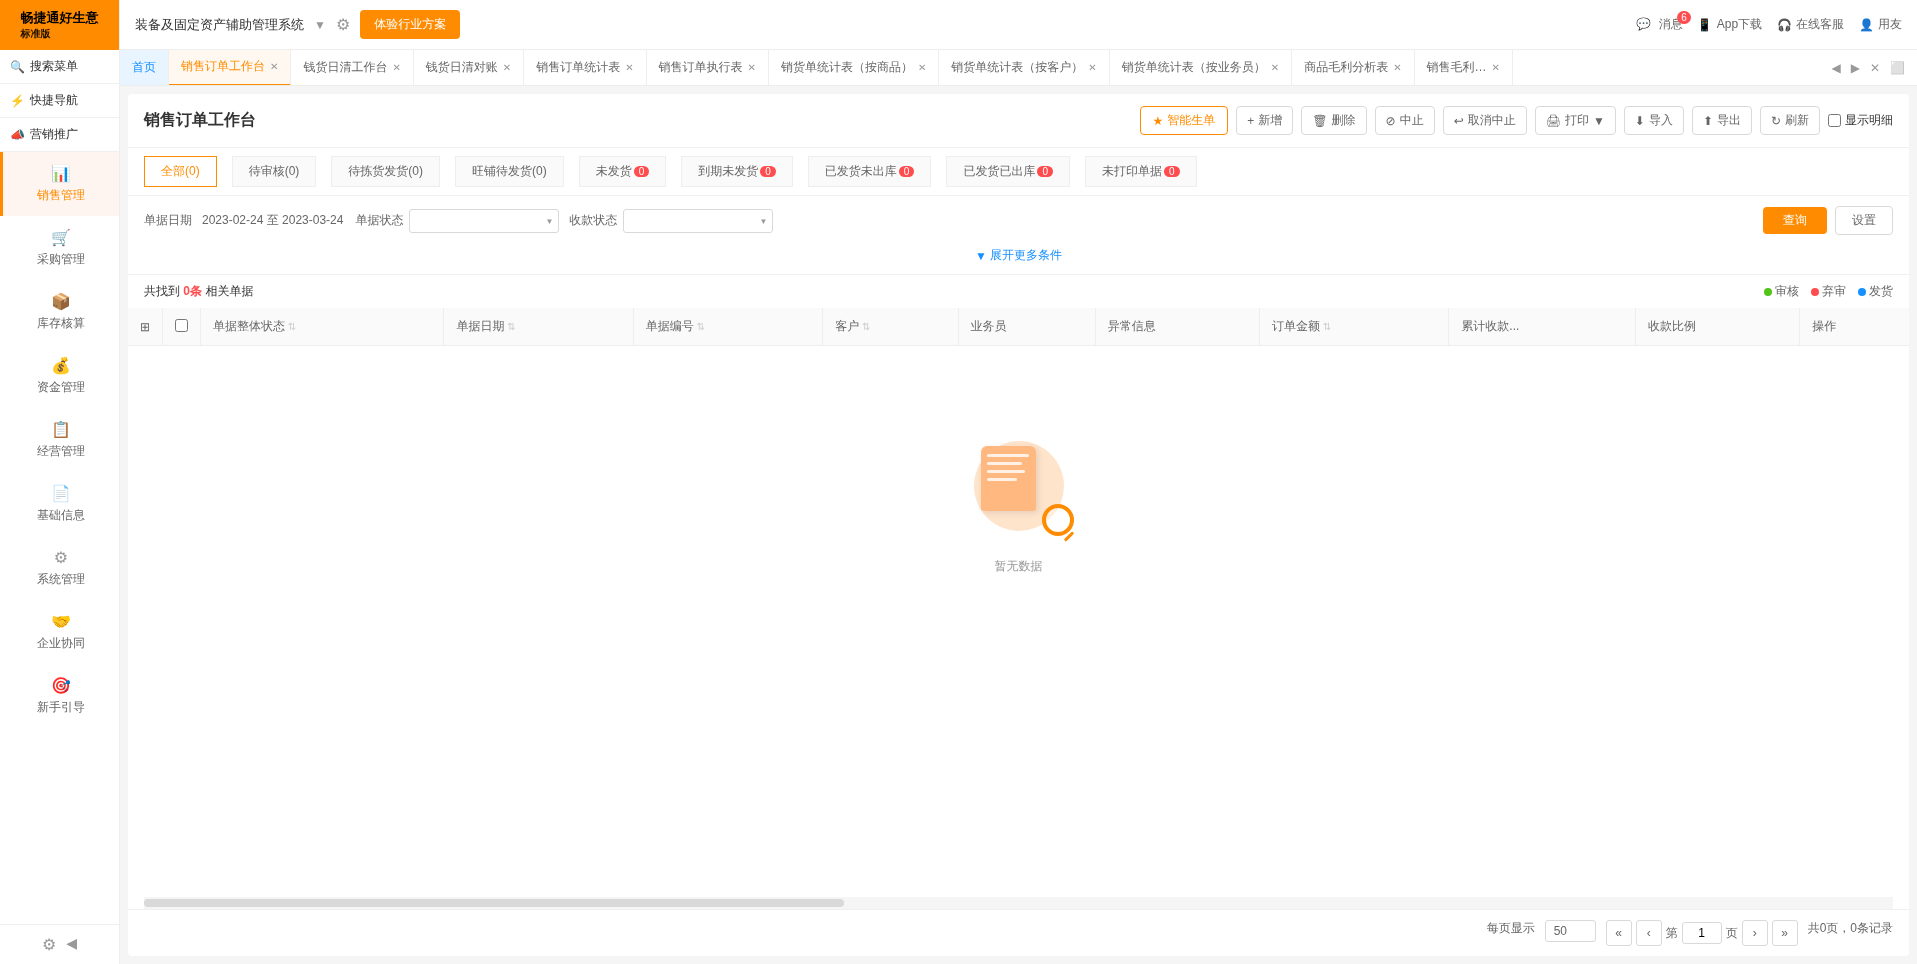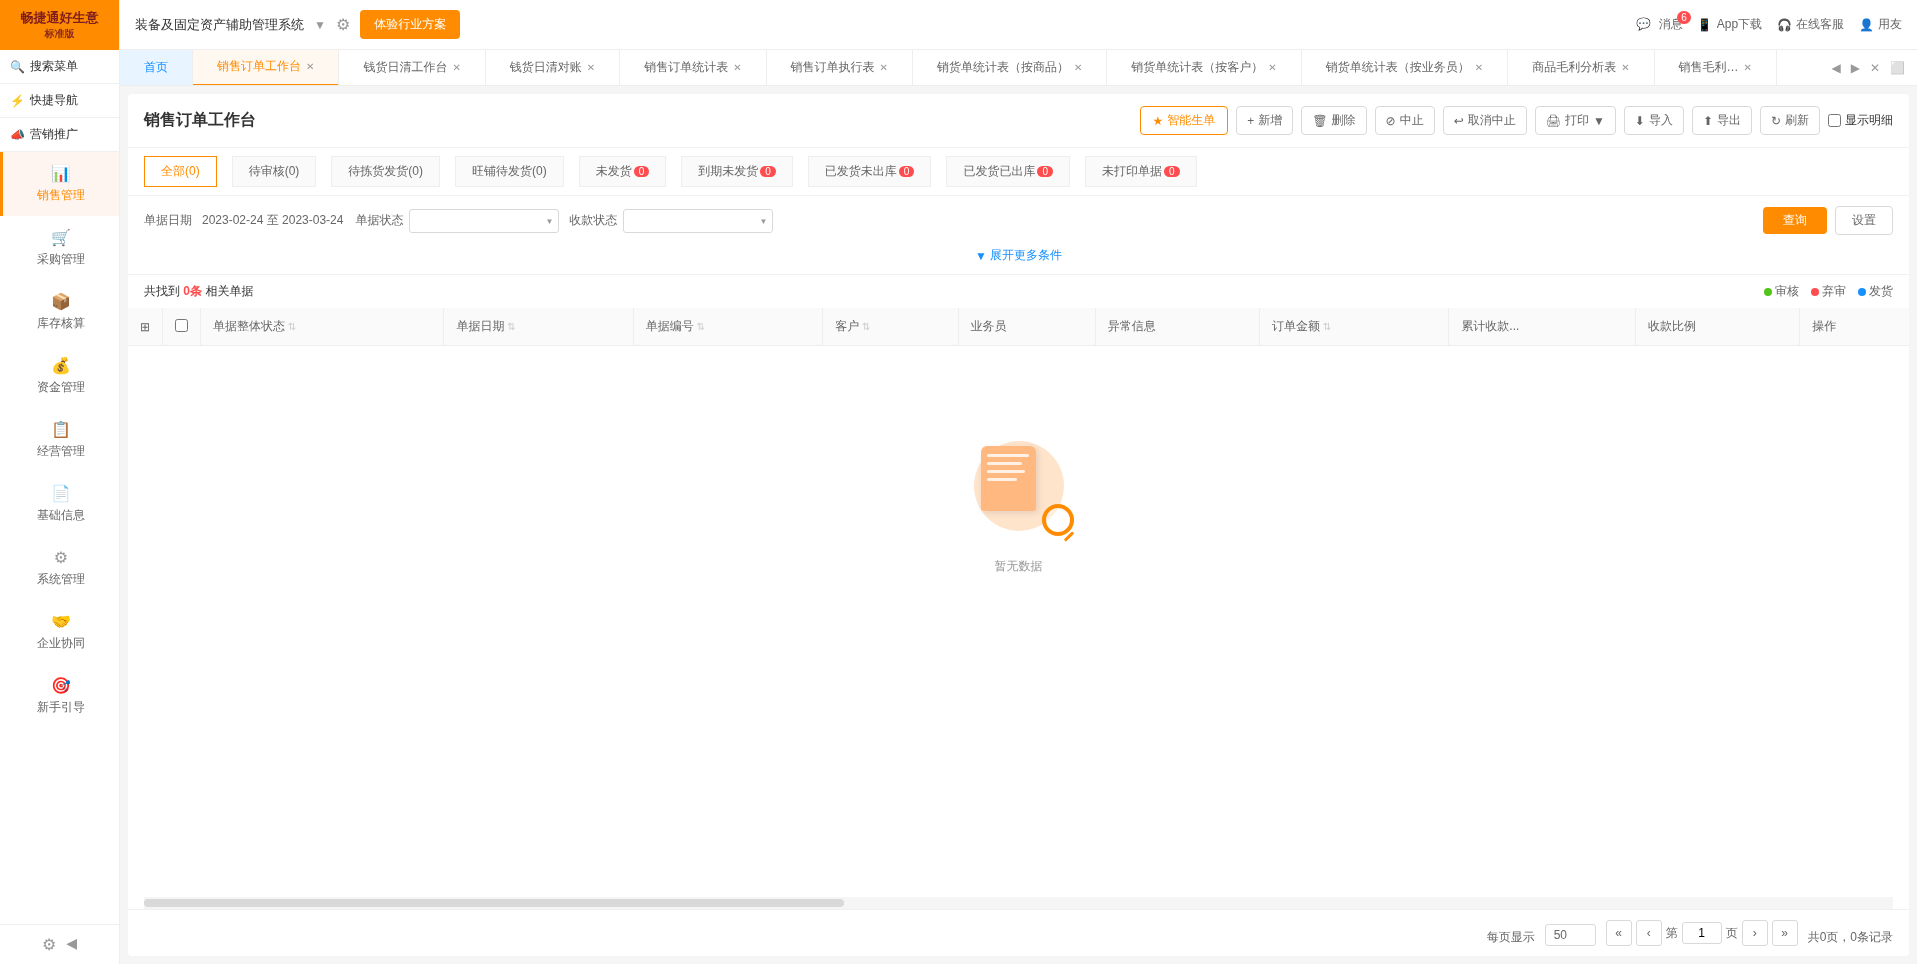--- a/index.html
+++ b/index.html
@@ -1,21 +1,21 @@
 <!DOCTYPE html>
 <html><head>
   <meta charset="utf-8">
   <style>
     * { margin: 0; padding: 0; box-sizing: border-box; }
     body { font-family: 'Microsoft YaHei', Arial, sans-serif; font-size: 12px; background: #f5f5f5; color: #333; overflow: hidden; width: 1917px; height: 964px; }
 
     
     .sidebar { position: fixed; left: 0; top: 0; width: 120px; height: 100%; background: #fff; border-right: 1px solid #eee; display: flex; flex-direction: column; z-index: 100; }
     .sidebar-logo { height: 50px; background: #ff8c00; display: flex; align-items: center; justify-content: center; padding: 0 10px; }
-    .sidebar-logo-text { color: #7f1d1d; font-size: 13px; font-weight: bold; text-align: center; line-height: 1.3; }
+    .sidebar-logo-text { color: #000000; font-size: 13px; font-weight: bold; text-align: left; line-height: 1.3; }
     .sidebar-search { padding: 8px 10px; border-bottom: 1px solid #f0f0f0; display: flex; align-items: center; gap: 5px; cursor: pointer; }
     .sidebar-quick { padding: 8px 10px; border-bottom: 1px solid #f0f0f0; display: flex; align-items: center; gap: 5px; cursor: pointer; }
     .sidebar-marketing { padding: 8px 10px; border-bottom: 1px solid #f0f0f0; display: flex; align-items: center; gap: 5px; cursor: pointer; }
     .sidebar-item { padding: 12px 10px; display: flex; flex-direction: column; align-items: center; justify-content: center; cursor: pointer; border-left: 3px solid transparent; gap: 4px; }
     .sidebar-item.active { background: #fff5f0; border-left-color: #ff8c00; }
     .sidebar-item.active .sidebar-item-label { color: #ff8c00; }
     .sidebar-item-icon { font-size: 16px; color: #999; }
     .sidebar-item.active .sidebar-item-icon { color: #ff8c00; }
     .sidebar-item-label { font-size: 12px; color: #666; }
     .sidebar-bottom { margin-top: auto; padding: 10px; display: flex; gap: 10px; justify-content: center; border-top: 1px solid #eee; }
@@ -28,21 +28,21 @@
     .header-settings { color: #999; font-size: 16px; cursor: pointer; }
     .header-btn { background: #ff8c00; color: #fff; border: none; padding: 6px 14px; border-radius: 4px; cursor: pointer; font-size: 12px; }
     .header-right { display: flex; align-items: center; gap: 15px; }
     .header-msg { position: relative; cursor: pointer; }
     .header-msg-badge { position: absolute; top: -5px; right: -8px; background: #ff4d4f; color: #fff; border-radius: 10px; padding: 1px 4px; font-size: 10px; }
     .header-link { color: #666; cursor: pointer; font-size: 12px; display: flex; align-items: center; gap: 4px; }
     .header-user { color: #666; cursor: pointer; font-size: 12px; display: flex; align-items: center; gap: 4px; }
 
     
     .tabs-bar { position: fixed; left: 120px; top: 50px; right: 0; height: 36px; background: #fff; border-bottom: 1px solid #eee; display: flex; align-items: center; z-index: 98; overflow: hidden; }
-    .tab { display: flex; align-items: center; padding: 0 24px; height: 36px; border-right: 1px solid #eee; cursor: pointer; white-space: nowrap; font-size: 12px; color: #666; gap: 5px; flex-shrink: 0; }
+    .tab { display: flex; align-items: center; padding: 0 12px; height: 36px; border-right: 1px solid #eee; cursor: pointer; white-space: nowrap; font-size: 12px; color: #666; gap: 5px; flex-shrink: 0; }
     .tab.active { background: #fff8f0; color: #ff8c00; border-bottom: 2px solid #ff8c00; }
     .tab-close { font-size: 10px; color: #999; cursor: pointer; }
     .tab-home { background: #e8f4ff; color: #1890ff; }
     .tabs-nav { margin-left: auto; display: flex; align-items: center; gap: 2px; padding: 0 8px; }
     .tabs-nav-btn { cursor: pointer; color: #999; padding: 2px 4px; }
 
     
     .main { position: fixed; left: 120px; top: 86px; right: 0; bottom: 0; background: #f5f5f5; overflow: hidden; }
 
     
@@ -97,21 +97,21 @@
     .th-sort::after { content: ' ⇅'; font-size: 10px; color: #ccc; }
     .table-drag { width: 30px; text-align: center; }
     .table-check { width: 30px; text-align: center; }
 
     
     .empty-state { display: flex; flex-direction: column; align-items: center; justify-content: center; padding: 80px 0; flex: 1; }
     .empty-img { width: 100px; height: 100px; position: relative; }
     .empty-text { margin-top: 12px; color: #999; font-size: 12px; }
 
     
-    .pagination { padding: 10px 16px; border-top: 1px solid #f0f0f0; display: flex; align-items: flex-end; justify-content: flex-end; gap: 10px; }
+    .pagination { padding: 10px 16px; border-top: 1px solid #f0f0f0; display: flex; align-items: flex-start; justify-content: flex-end; gap: 10px; }
     .page-size-label { font-size: 12px; color: #666; }
     .page-size-select { border: 1px solid #d9d9d9; border-radius: 3px; padding: 3px 20px 3px 8px; font-size: 12px; color: #666; background: #fff; appearance: none; cursor: pointer; }
     .page-nav { display: flex; align-items: center; gap: 4px; }
     .page-nav-btn { width: 26px; height: 26px; border: 1px solid #d9d9d9; background: #fff; border-radius: 3px; cursor: pointer; font-size: 12px; color: #666; display: flex; align-items: center; justify-content: center; }
     .page-input { width: 40px; border: 1px solid #d9d9d9; border-radius: 3px; padding: 3px 4px; text-align: center; font-size: 12px; }
     .page-total { font-size: 12px; color: #666; }
 
     
     .scrollbar-area { height: 12px; background: #f5f5f5; position: relative; margin: 0 16px; }
     .scrollbar-thumb { width: 40%; height: 8px; background: #d9d9d9; border-radius: 4px; position: absolute; left: 0; top: 2px; cursor: pointer; }

